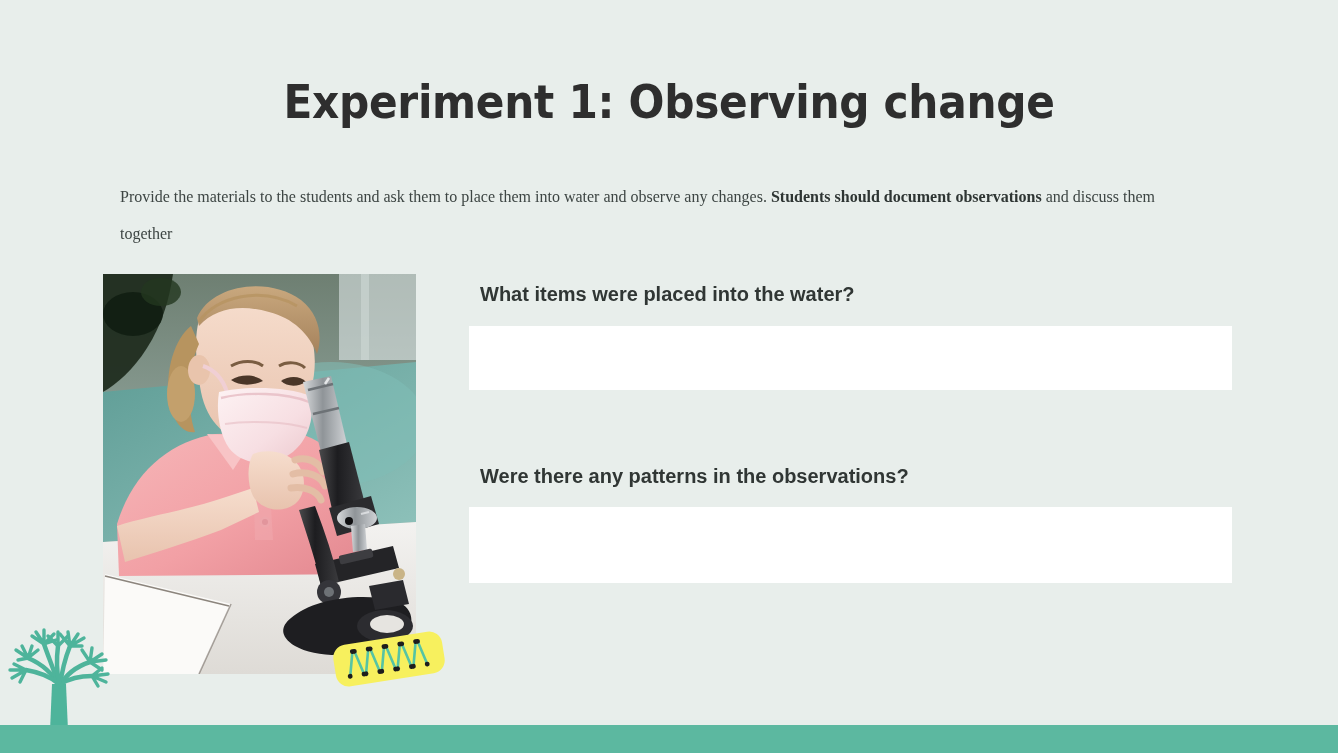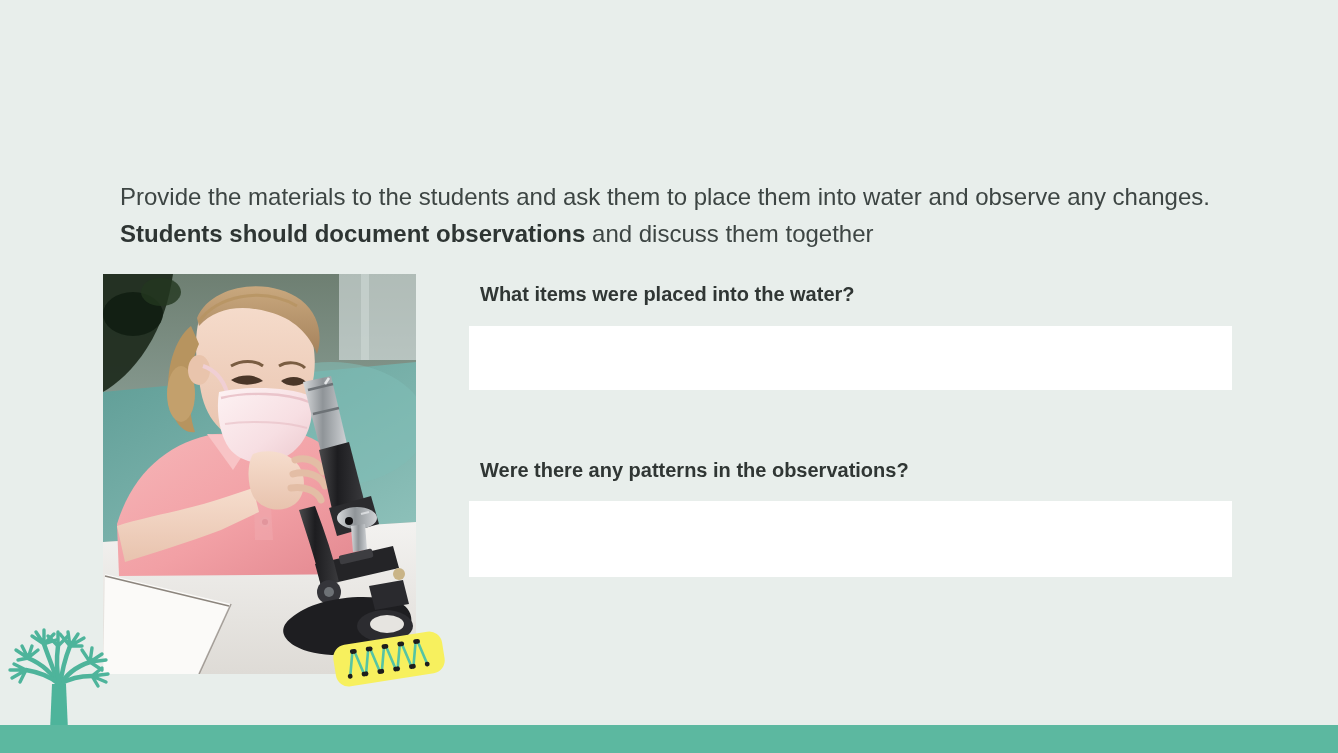--- a/index.html
+++ b/index.html
@@ -55,24 +55,24 @@
     font-family: "DejaVu Sans Condensed", "Liberation Sans Narrow", "Liberation Sans", sans-serif;
     font-stretch: condensed;
   }
 
   
   .intro {
     position: absolute;
     left: 120px;
     top: 178px;
     width: 1090px;
-    font-size: 24px;
+    font-size: 16px;
     line-height: 37px;
     color: #3d4543;
-    font-family: Liberation Sans, sans-serif;
+    font-family: Liberation Serif, serif;
   }
   .intro b {
     font-weight: bold;
     color: #2e3533;
   }
 
   
   .photo-frame {
     position: absolute;
     left: 103px;
@@ -96,21 +96,21 @@
   }
 
   
   .qa-col {
     position: absolute;
     left: 469px;
     top: 283px;
     width: 763px;
   }
   .qa-block {
-    margin-bottom: 6px;
+    margin-bottom: 12px;
   }
   .q-label {
     font-size: 20px;
     font-weight: bold;
     color: #303634;
     padding-left: 11px;
     font-family: "Liberation Sans", sans-serif;
   }
   .answer-box {
     background: #ffffff;
@@ -122,20 +122,21 @@
   .ab2 { height: 66px; margin-top: 21px; }
   .ab3 { height: 76px; margin-top: 19px; }
   .spacer1 { height: 32px; }
   .spacer2 { height: 31px; }
 </style>
 </head>
 <body>
 
 <div id="slide">
 
+  <div class="slide-title">Experiment 1: Observing change</div>
 
   <div class="intro"><span>Provide the materials to the students and ask them to place them into water and observe any changes. </span><b>Students should document observations</b><span> and discuss them together</span></div>
 
   <div class="photo-frame">
     <svg width="313" height="400" viewBox="0 0 313 400" xmlns="http://www.w3.org/2000/svg">
       <defs>
         <linearGradient id="bgwall" x1="0" y1="0" x2="0" y2="1">
           <stop offset="0%" stop-color="#6e7f72"></stop>
           <stop offset="45%" stop-color="#8fa39a"></stop>
           <stop offset="100%" stop-color="#b9c9c2"></stop>

